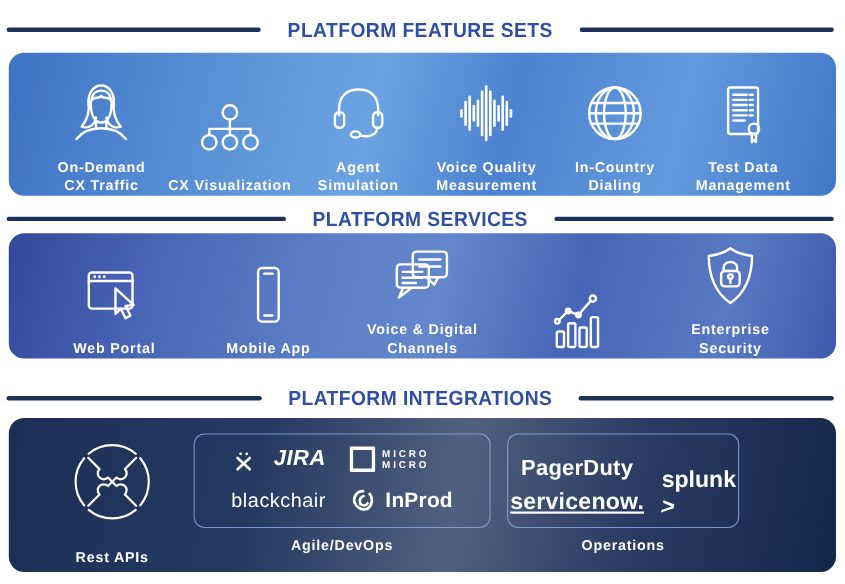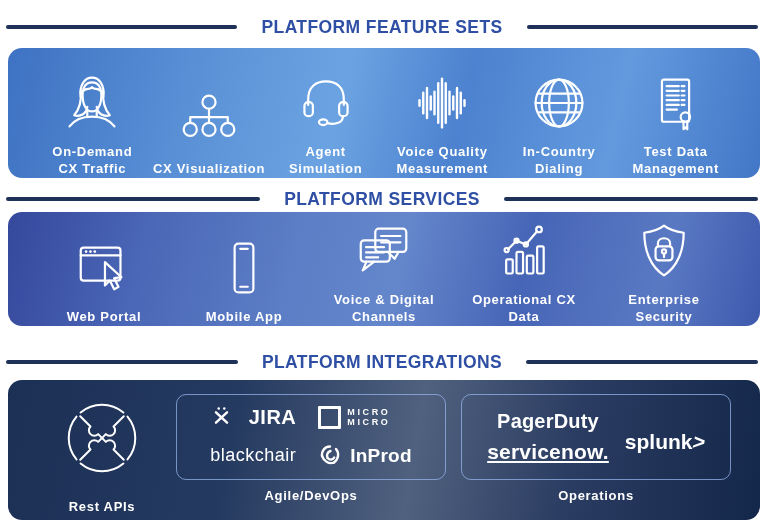--- a/index.html
+++ b/index.html
@@ -40,23 +40,23 @@
   .rest-col .item-label{margin-top:19px;}
   .grp{display:flex;flex-direction:column;align-items:center;}
   .grp + .grp{margin-left:15px;}
   .grp-agile{margin-left:4px;}
   .logo-box{
     border:1.5px solid rgba(150,180,235,.75);border-radius:10px;height:86px;box-sizing:border-box;
     display:flex;align-items:center;justify-content:center;color:#fff;
   }
   .box-agile{width:270px;display:grid;grid-template-columns:auto auto;column-gap:22px;row-gap:4px;
     justify-content:center;align-items:center;padding:6px 10px;}
-  .box-ops{width:270px;display:flex;align-items:center;justify-content:center;gap:16px;padding:6px 10px;}
+  .box-ops{width:211px;display:flex;align-items:flex-start;justify-content:center;gap:16px;padding:20px 10px;}
   
-  .logo-jira{display:flex;align-items:flex-start;gap:18px;justify-self:end;}
+  .logo-jira{display:flex;align-items:flex-end;gap:18px;justify-self:end;font-style:italic;}
   .logo-jira .txt{font-size:20px;font-weight:bold;letter-spacing:.5px;}
   .logo-mf{display:flex;align-items:center;gap:6px;justify-self:start;}
   .mf-square{width:17px;height:17px;border:3.5px solid #fff;border-radius:1px;}
   .mf-text{display:flex;flex-direction:column;line-height:1.05;}
   .mf-text span{font-size:9px;font-weight:bold;letter-spacing:2.6px;}
   .logo-blackchair{font-size:18px;font-weight:normal;letter-spacing:.5px;justify-self:end;}
   .logo-inprod{display:flex;align-items:center;gap:8px;justify-self:start;}
   .logo-inprod .txt{font-size:19px;font-weight:bold;letter-spacing:.2px;}
   .ops-left{display:flex;flex-direction:column;align-items:center;gap:7px;}
   .logo-pagerduty{font-size:20px;font-weight:bold;letter-spacing:.2px;}
@@ -221,22 +221,20 @@
             <rect x="24" y="33" width="7" height="23" rx="1.5"></rect>
             <rect x="35" y="37" width="7" height="19" rx="1.5"></rect>
             <rect x="46" y="27" width="7" height="29" rx="1.5"></rect>
             <path d="M15,30 L24,21 L34,25 L46,11"></path>
             <circle cx="13.5" cy="31" r="2.2"></circle>
             <circle cx="24" cy="21" r="2.2"></circle>
             <circle cx="34" cy="25" r="2.2"></circle>
             <circle cx="48" cy="9" r="3"></circle>
           </svg>
         </div>
-        <div class="item-label">Operational CX
-Data</div>
       </div>
       <div class="item">
         <div class="icon-slot">
           <svg class="lineicon" width="60" height="60" viewBox="0 0 64 64" fill="none" stroke="#fff" stroke-width="2.2" stroke-linecap="round" stroke-linejoin="round">
             <path d="M32,5 C37,9 45,11.5 53,12.5 C53,32 46,49 32,58 C18,49 11,32 11,12.5 C19,11.5 27,9 32,5 Z"></path>
             <path d="M25.5,27 L25.5,24 C25.5,16.5 38.5,16.5 38.5,24 L38.5,27"></path>
             <rect x="23" y="27" width="18" height="15" rx="3.5"></rect>
             <circle cx="32" cy="32.5" r="2.2"></circle>
             <path d="M32,34.7 L32,38.5"></path>
           </svg>

